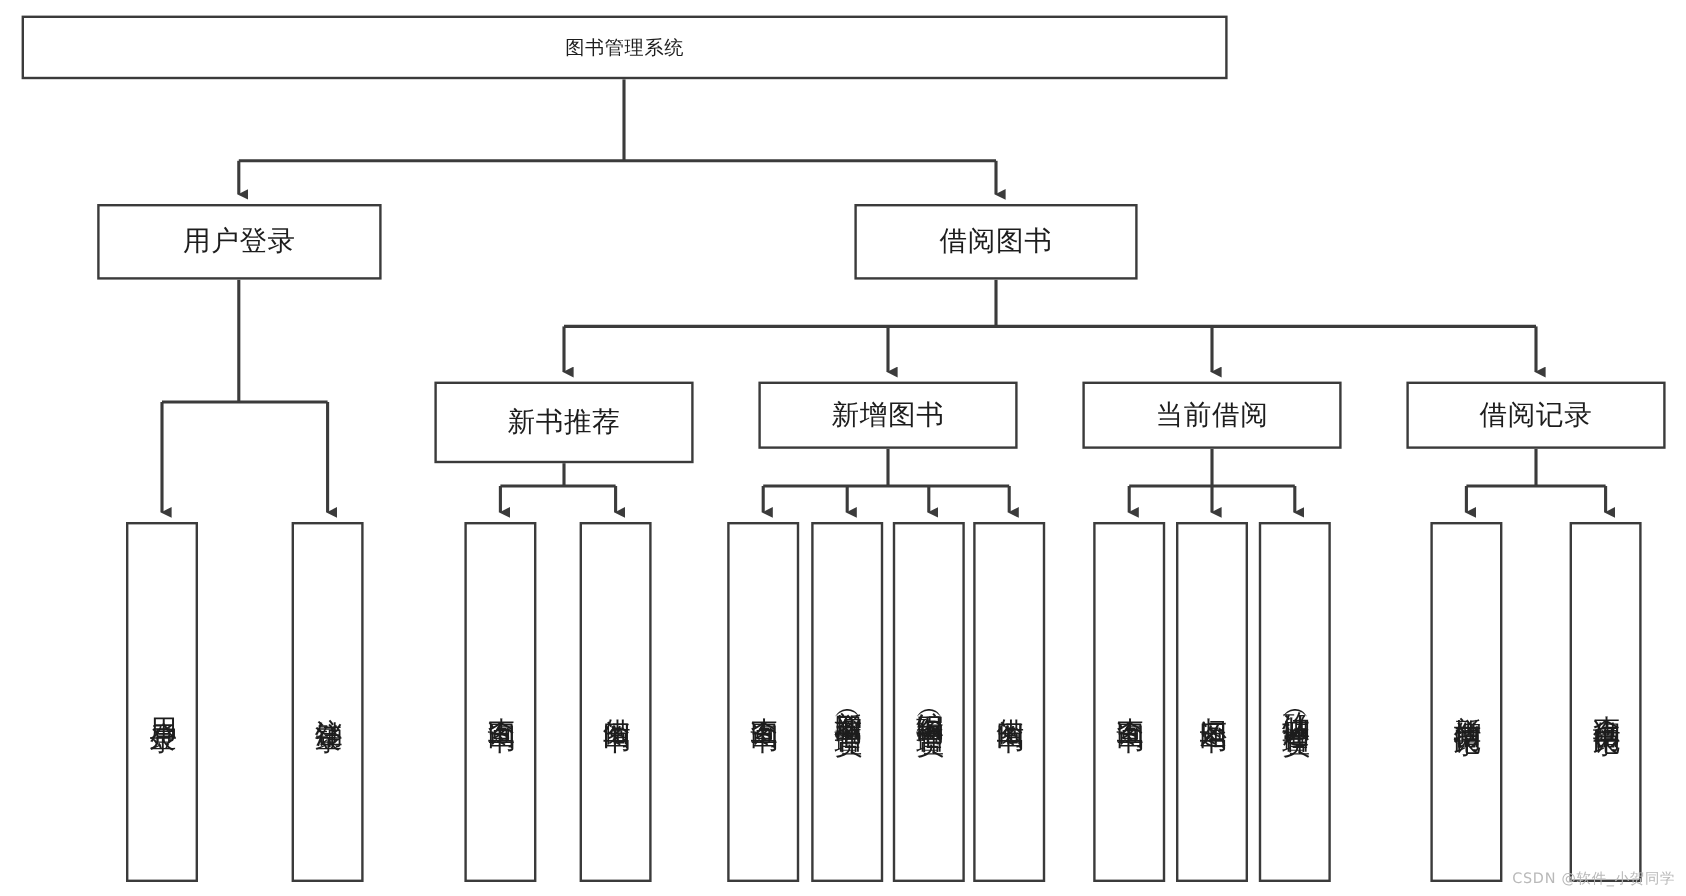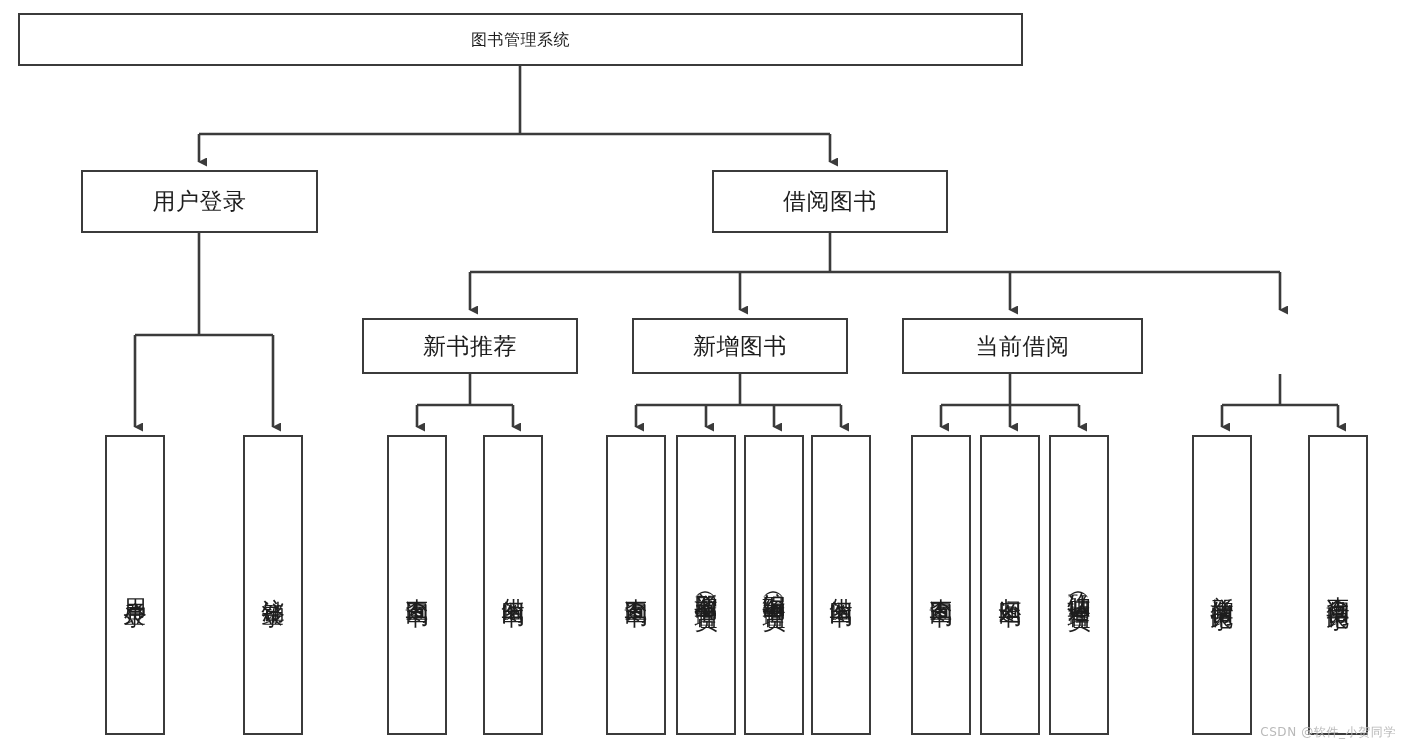--- a/index.html
+++ b/index.html
@@ -134,32 +134,35 @@
   </div>
 
   <div class="node horiz" style="left:81px; top:170px; width:237px; height:63px;">
     <span class="node-label">用户登录</span>
   </div>
 
   <div class="node horiz" style="left:712px; top:170px; width:236px; height:63px;">
     <span class="node-label">借阅图书</span>
   </div>
 
-  <div class="node horiz" style="left:362px; top:318px; width:216px; height:56px;">
+  <div class="node horiz" style="left:362px; top:318px; width:216px; height:68px;">
     <span class="node-label">新书推荐</span>
   </div>
 
   <div class="node horiz" style="left:632px; top:318px; width:216px; height:56px;">
     <span class="node-label">新增图书</span>
   </div>
 
-  <div class="node horiz" style="left:902px; top:318px; width:241px; height:56px;">
+  <div class="node horiz" style="left:902px; top:318px; width:216px; height:56px;">
     <span class="node-label">当前借阅</span>
   </div>
 
+  <div class="node horiz" style="left:1172px; top:318px; width:216px; height:56px;">
+    <span class="node-label">借阅记录</span>
+  </div>
 
   <div class="node vert" style="left:105px; top:435px; width:60px; height:300px;">
     <span class="node-label">用户登录</span>
   </div>
 
   <div class="node vert" style="left:243px; top:435px; width:60px; height:300px;">
     <span class="node-label">注销登录</span>
   </div>
 
   <div class="node vert" style="left:387px; top:435px; width:60px; height:300px;">

